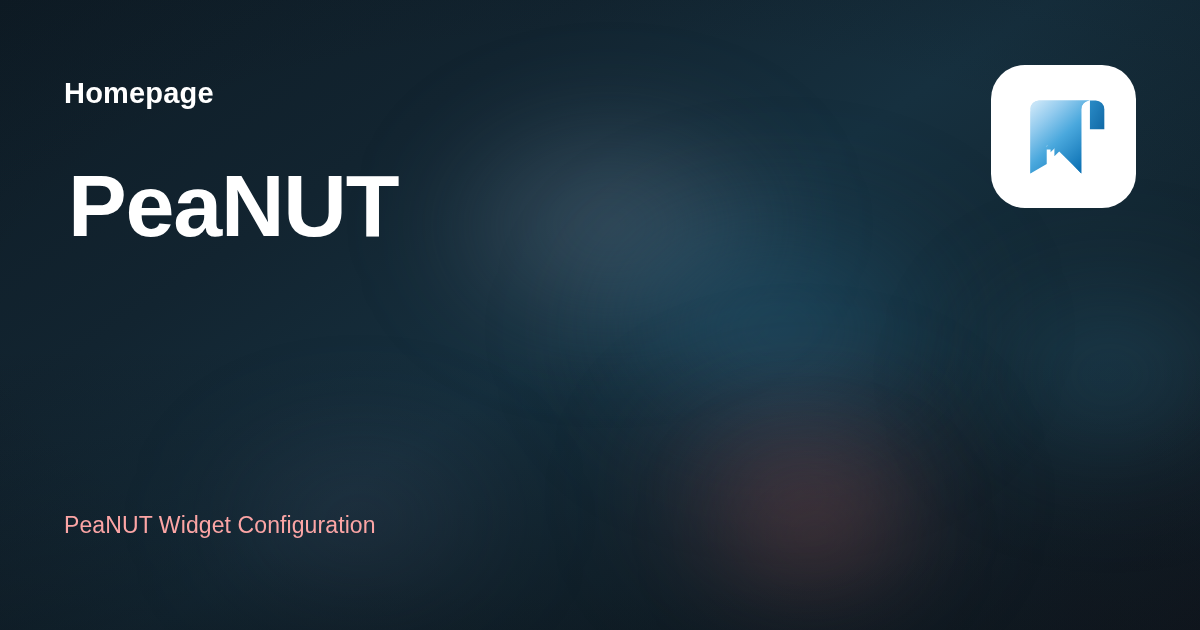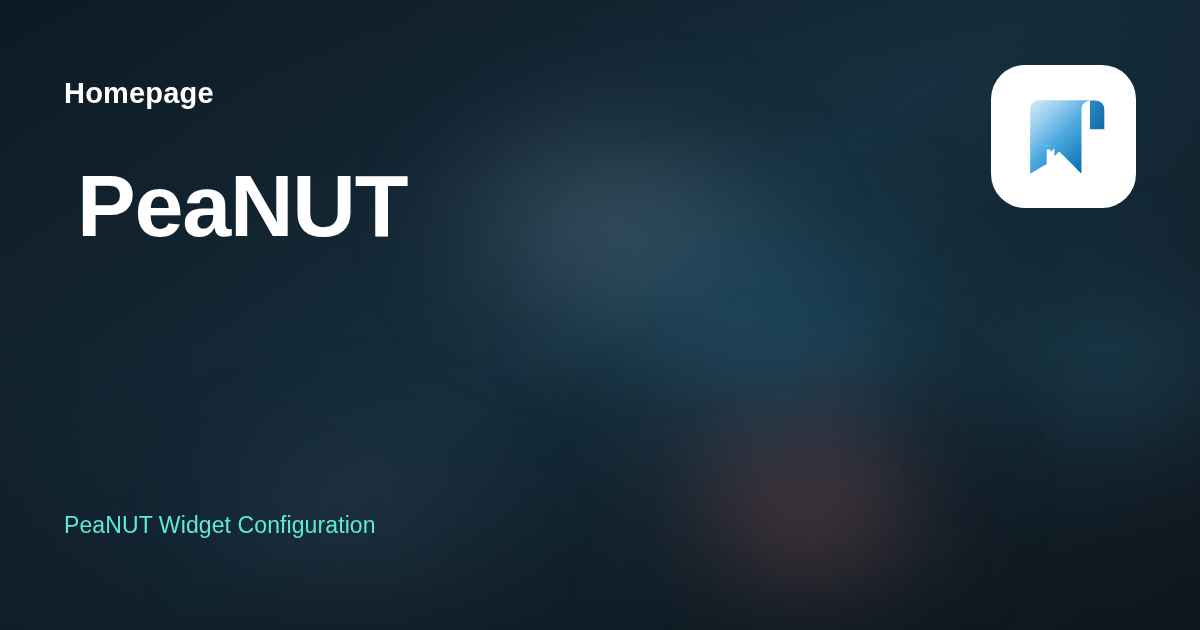--- a/index.html
+++ b/index.html
@@ -106,35 +106,35 @@
     left: 64px;
     top: 78px;
     font-size: 29px;
     font-weight: bold;
     color: #ffffff;
     letter-spacing: 0.2px;
     line-height: 1.1;
   }
   .title {
     position: absolute;
-    left: 77px;
+    left: 68px;
     top: 160px;
     font-size: 88px;
     font-weight: bold;
     color: #ffffff;
     letter-spacing: -1.2px;
     line-height: 1.05;
   }
   .subtitle {
     position: absolute;
     left: 64px;
     top: 512px;
     font-size: 23px;
     font-weight: normal;
-    color: #5eead4;
+    color: #fca5a5;
     letter-spacing: 0.1px;
     line-height: 1.2;
     text-align: center;
   }
 
   
   .app-icon {
     position: absolute;
     left: 991px;
     top: 65px;

